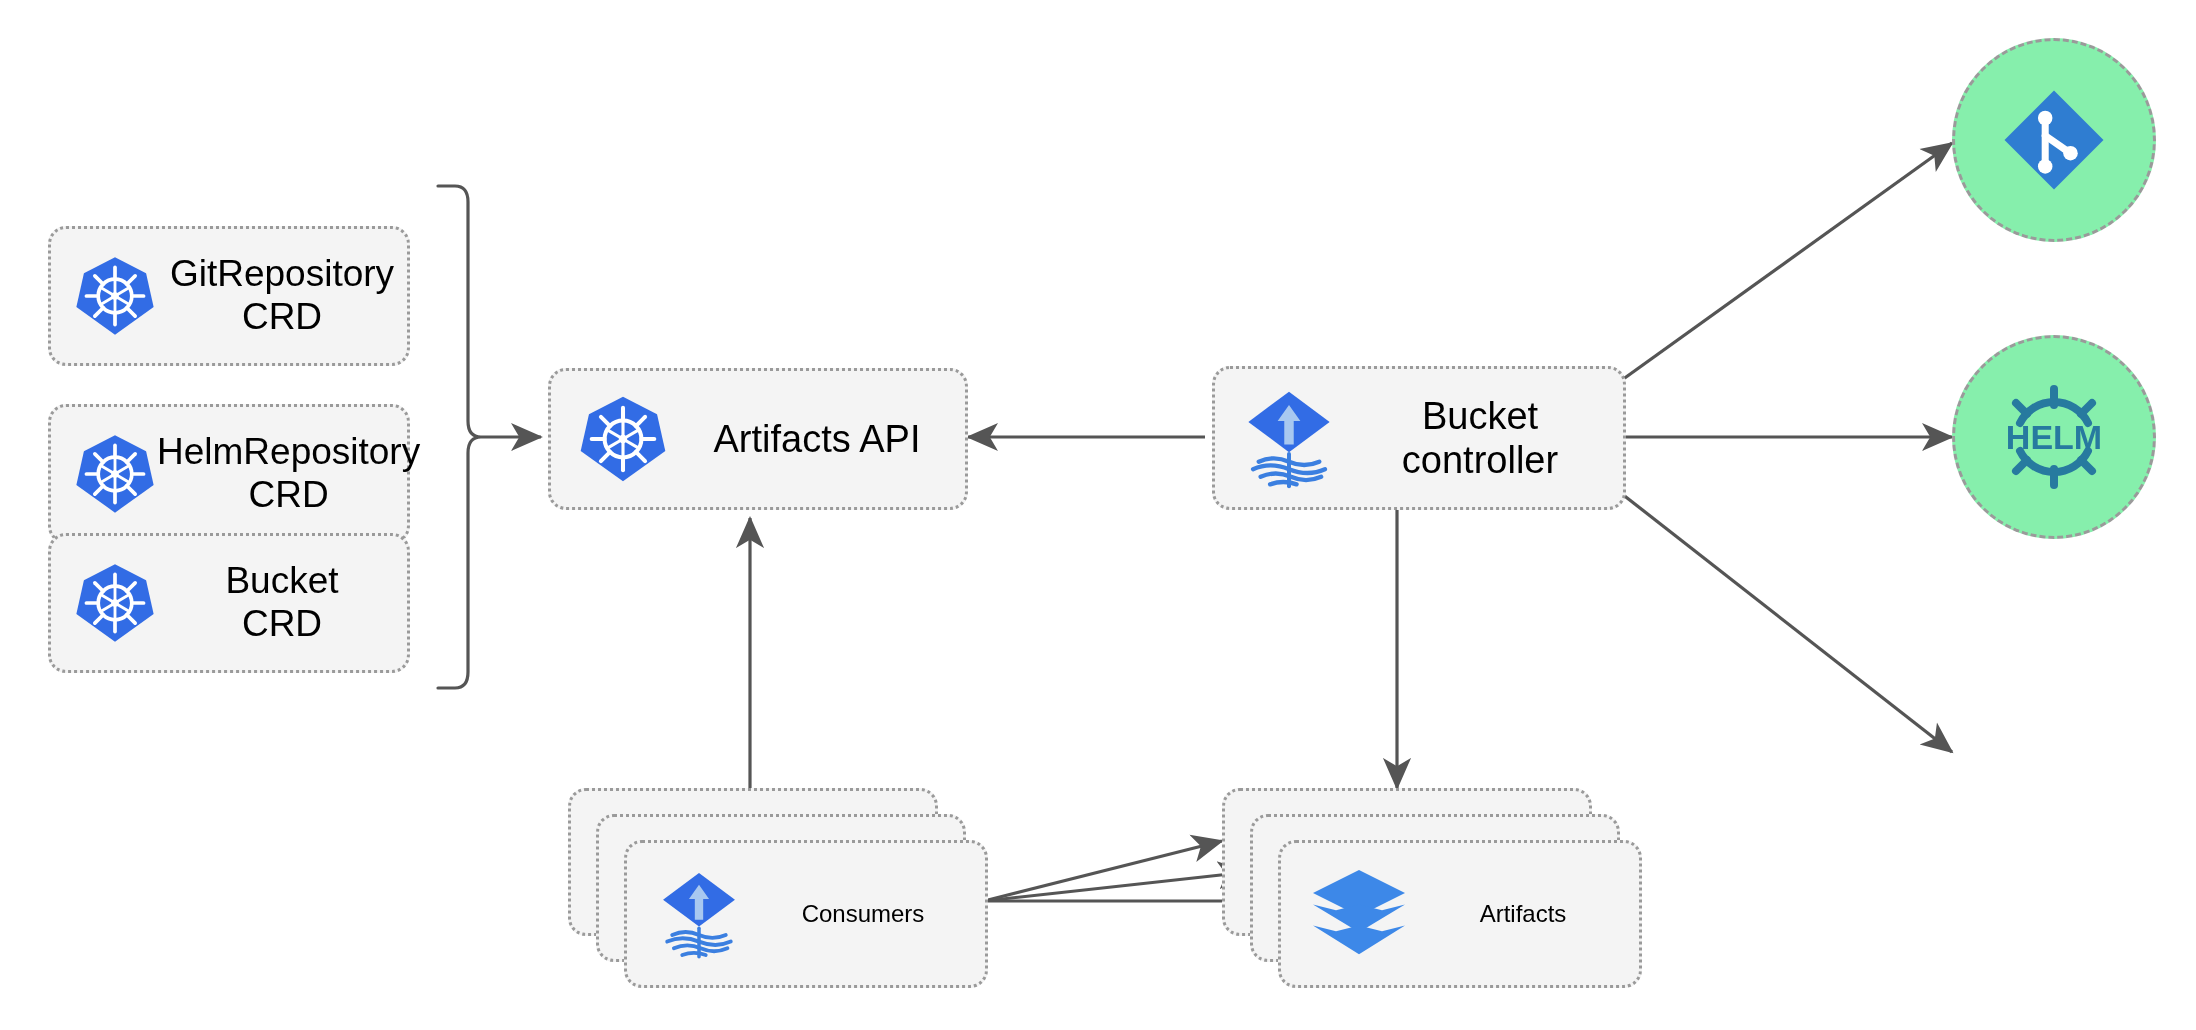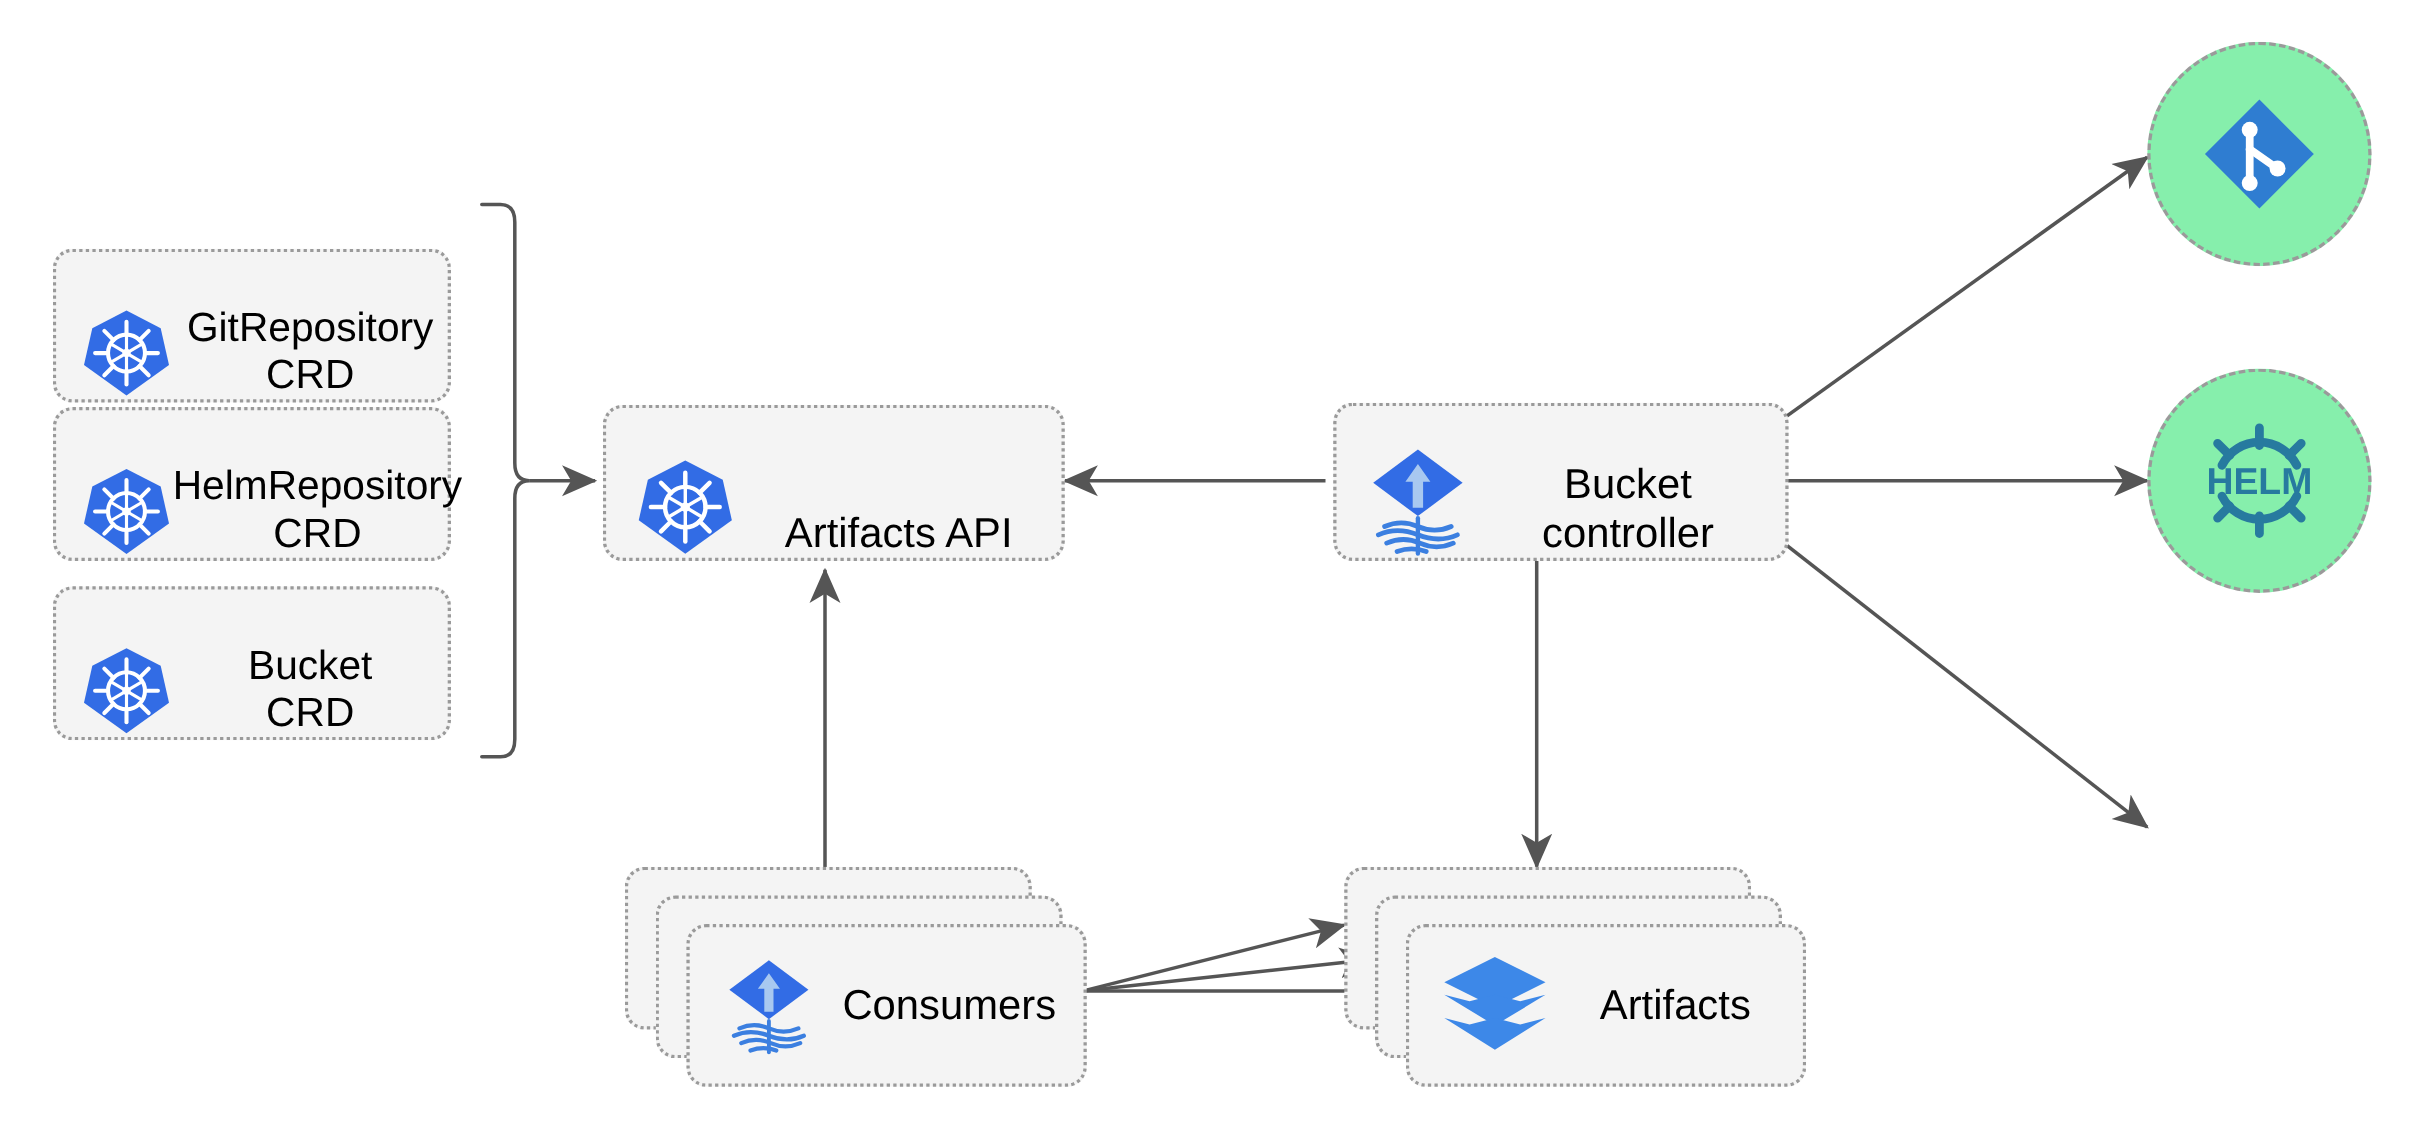--- a/index.html
+++ b/index.html
@@ -27,21 +27,21 @@
 
   
   .node {
     position: absolute;
     box-sizing: border-box;
     background: #f4f4f4;
     border: 3px dotted #9a9a9a;
     border-radius: 18px;
     display: flex;
     flex-direction: row;
-    align-items: flex-end;
+    align-items: center;
     justify-content: flex-start;
   }
   .node .label {
     color: #000000;
     font-size: 38px;
     line-height: 1.16;
     text-align: center;
     white-space: pre-line;
   }
 
@@ -69,21 +69,21 @@
     border-radius: 18px;
   }
   .stack .card.front {
     display: flex;
     flex-direction: row;
     align-items: center;
     padding-left: 30px;
   }
   .stack .card.front .label {
     color: #000;
-    font-size: 38px;
+    font-size: 24px;
     flex: 1 1 auto;
     text-align: center;
   }
 
   
   .ext {
     position: absolute;
     box-sizing: border-box;
     border: 3px dashed #9a9a9a;
     border-radius: 50%;
@@ -161,21 +161,21 @@
           <line x1="50" y1="50" x2="33" y2="60"></line>
           <line x1="50" y1="50" x2="33" y2="40"></line>
         </g>
         <circle cx="50" cy="50" r="4.6" fill="#ffffff"></circle>
       </svg>
     </span>
     <span class="label">GitRepository
 CRD</span>
   </div>
 
-  <div class="node crd" style="left:48px; top:370px;">
+  <div class="node crd" style="left:48px; top:404px;">
     <span class="icon-wrap">
       <svg width="84" height="84" viewBox="0 0 100 100">
         <polygon points="50,4 87,23 96,63 50,96 4,63 13,23" fill="#326ce5"></polygon>
         <g stroke="#ffffff" stroke-width="4.4" fill="none" stroke-linecap="round">
           <circle cx="50" cy="50" r="20"></circle>
           <line x1="50" y1="16" x2="50" y2="30"></line>
           <line x1="50" y1="70" x2="50" y2="84"></line>
           <line x1="16" y1="50" x2="30" y2="50"></line>
           <line x1="70" y1="50" x2="84" y2="50"></line>
           <line x1="26" y1="26" x2="36" y2="36"></line>

